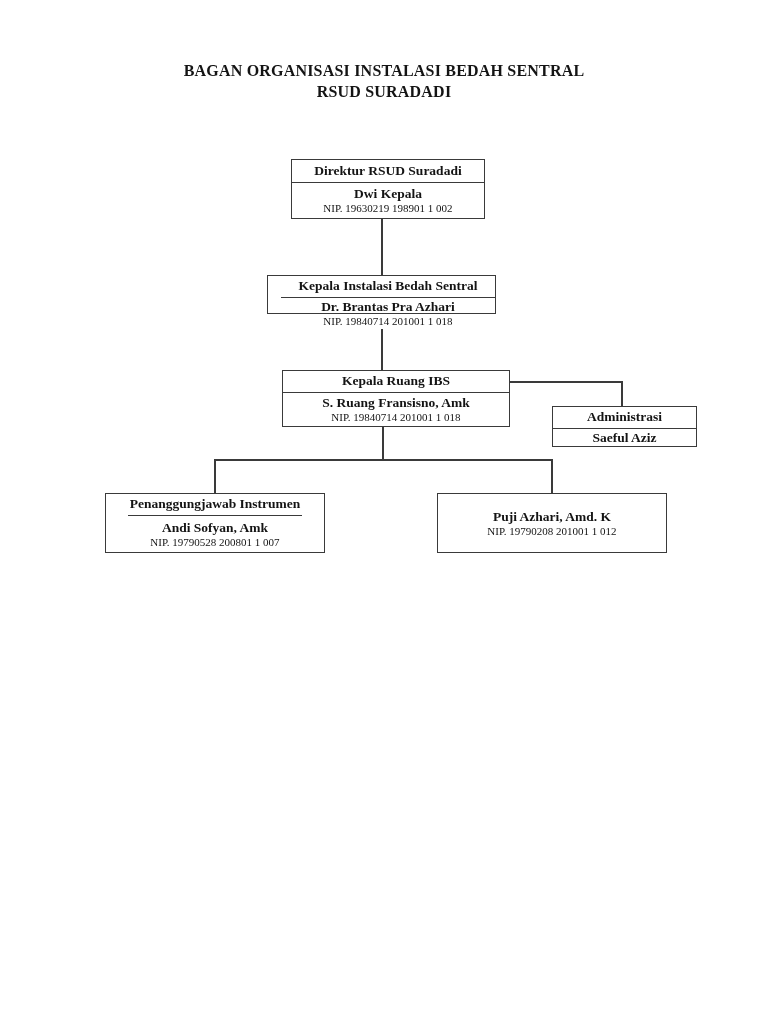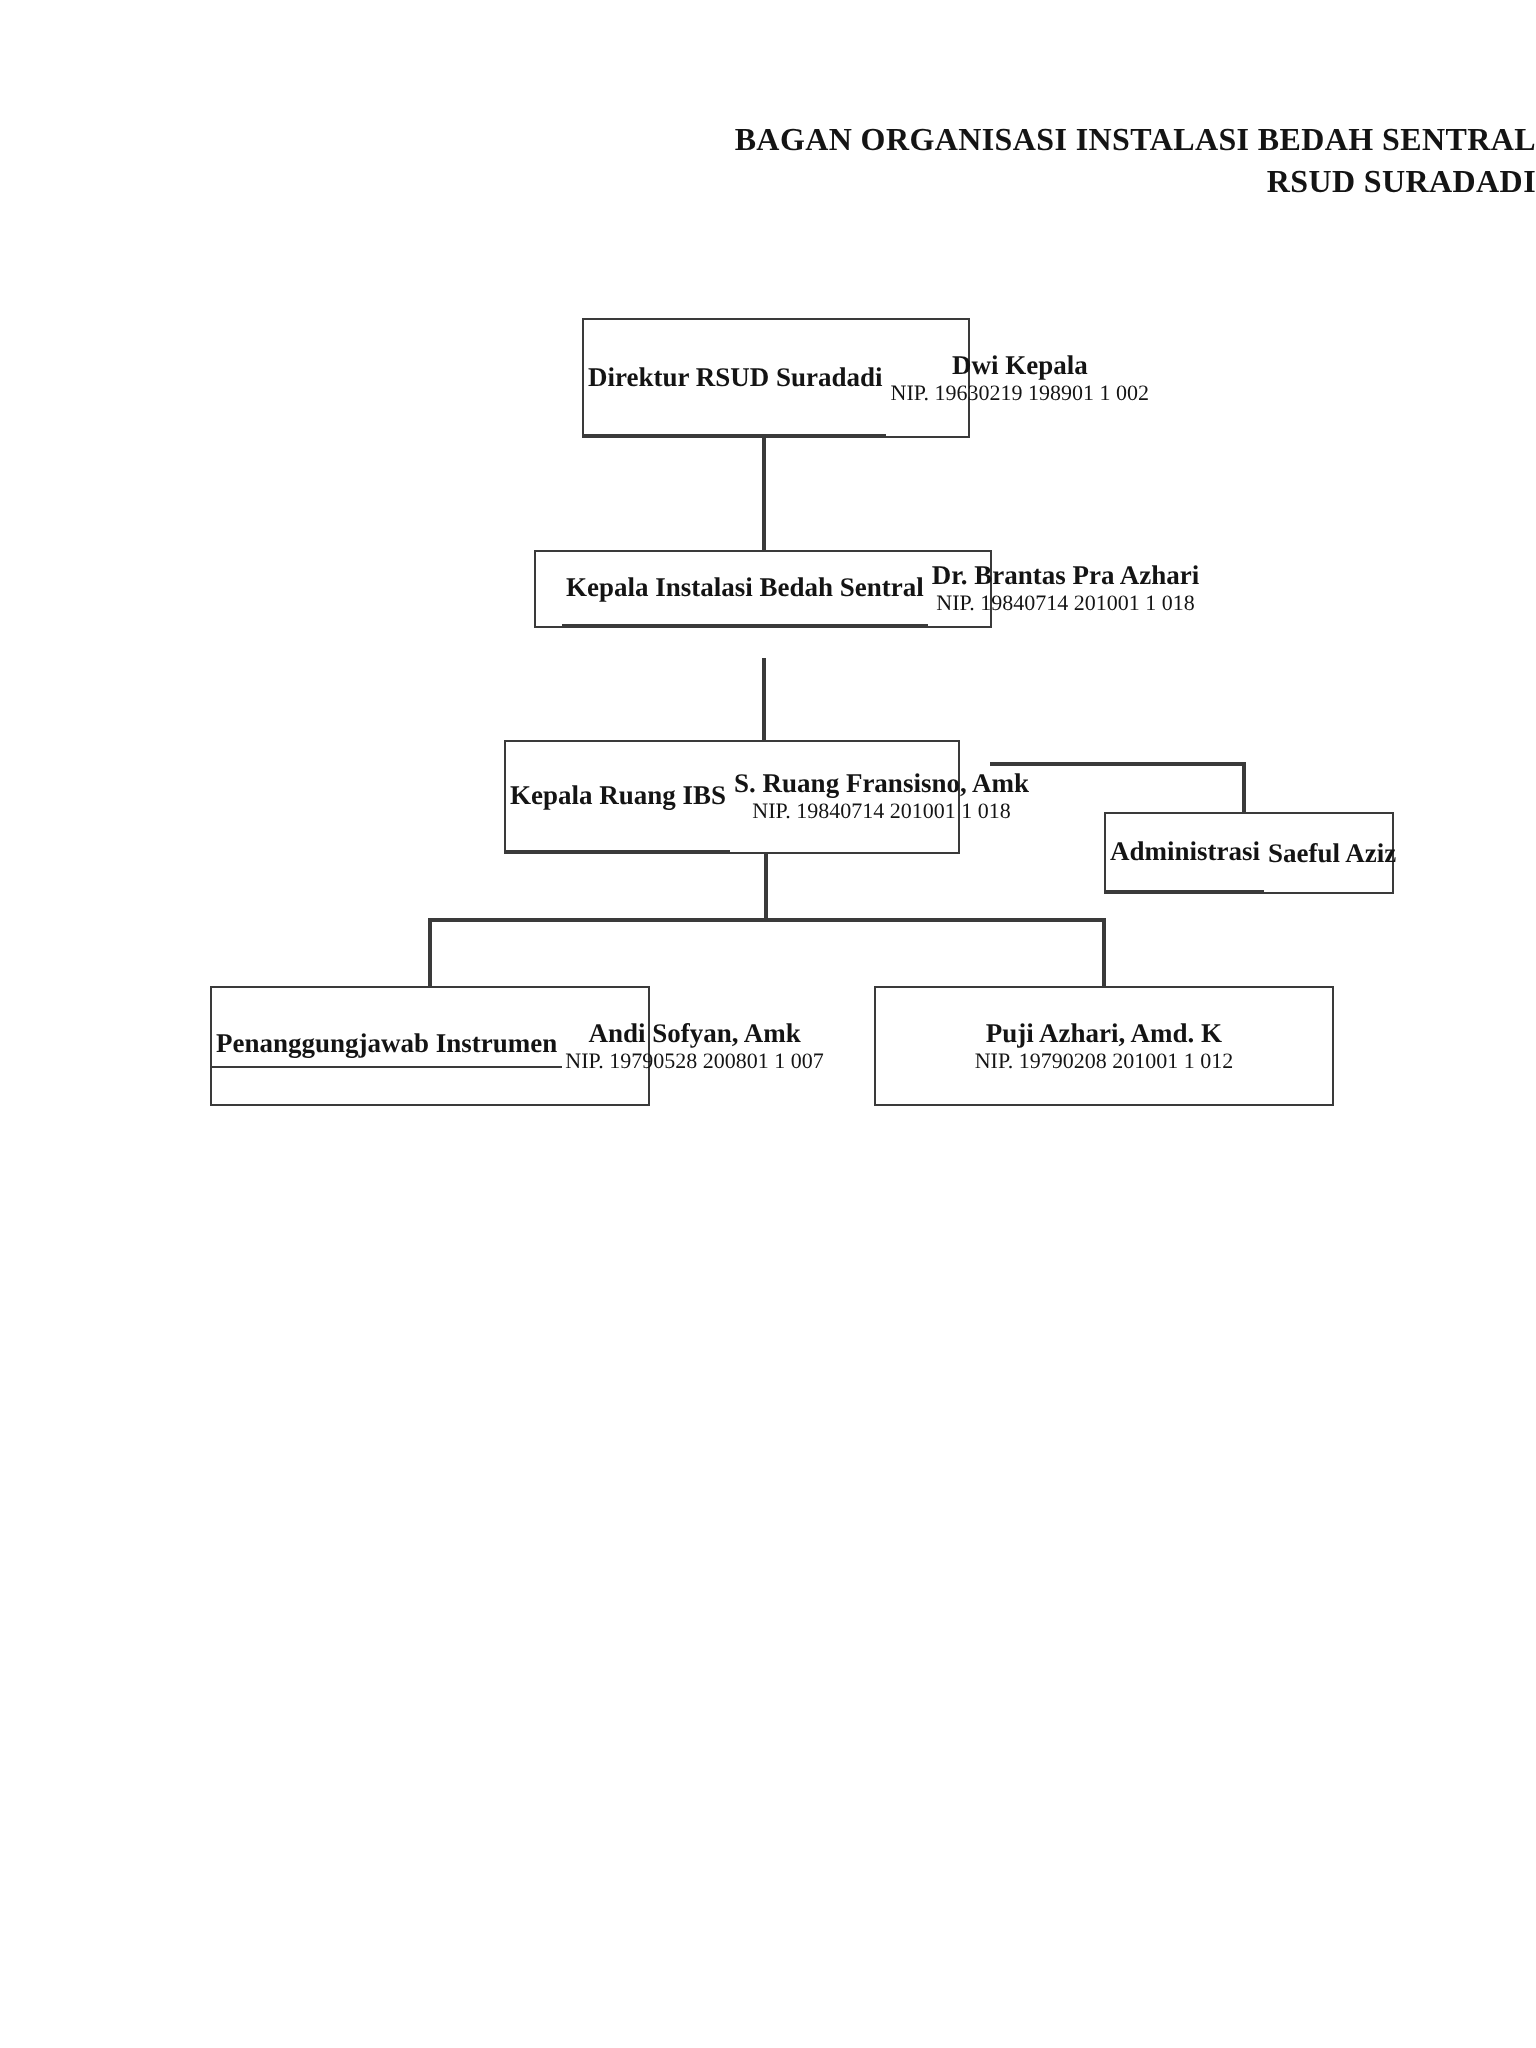--- a/index.html
+++ b/index.html
@@ -12,29 +12,29 @@
     position:relative;
     width:768px;height:1024px;
     background:var(--bg);
     font-family:"Liberation Serif","DejaVu Serif",serif;
     color:var(--text);
     overflow:hidden;
   }
   
   #doc-title{
     position:absolute;left:0;right:0;top:60px;
-    text-align:right;font-weight:bold;font-size:16px;line-height:21px;
+    text-align:center;font-weight:bold;font-size:16px;line-height:21px;
     letter-spacing:.2px;
   }
   
   .box{
     position:absolute;box-sizing:border-box;
     border:1.5px solid var(--line);
     background:#fff;
-    display:flex;flex-direction:row;
+    display:flex;flex-direction:column;
     text-align:center;
   }
   .box .hd{
     border-bottom:1.5px solid var(--line);
     font-weight:bold;font-size:13.5px;line-height:16px;
     display:flex;align-items:center;justify-content:center;
     padding:2px 2px 3px 2px;
     white-space:nowrap;
   }
   .box .bd{
@@ -44,21 +44,21 @@
   }
   .box .name{font-weight:bold;font-size:13.5px;line-height:16px;white-space:nowrap;}
   .box .nip{font-size:11px;line-height:13px;white-space:nowrap;}
   
   .cn{position:absolute;background:var(--line);}
 
   
   #box-direktur        {left:291px;top:159px;width:194px;height:60px;}
   #box-direktur .hd    {padding:3px 2px 3px 2px;}
   #box-kepala-instalasi{left:267px;top:275px;width:229px;height:39px;padding-left:13px;}
-  #box-kepala-ruang    {left:252px;top:370px;width:228px;height:57px;}
+  #box-kepala-ruang    {left:282px;top:370px;width:228px;height:57px;}
   #box-administrasi    {left:552px;top:406px;width:145px;height:41px;}
   #box-pj-instrumen    {left:105px;top:493px;width:220px;height:60px;align-items:center;}
   #box-pj-sirkulasi    {left:437px;top:493px;width:230px;height:60px;}
 
   
   #cn-dir-kep  {left:381px;top:218px;width:2px;height:58px;}
   #cn-kep-ru   {left:381px;top:329px;width:2px;height:42px;}
   #cn-ru-down  {left:382px;top:426px;width:2px;height:35px;}
   #cn-junction {left:214px;top:459px;width:339px;height:2px;}
   #cn-drop-l   {left:214px;top:459px;width:2px;height:35px;}

